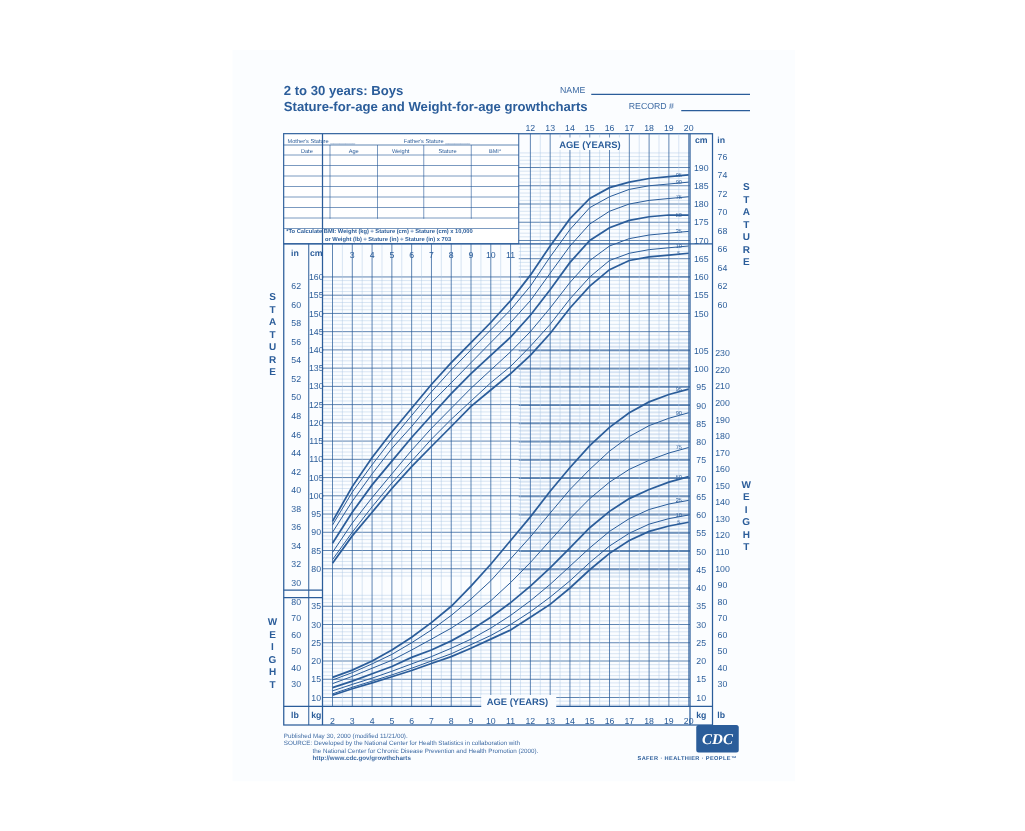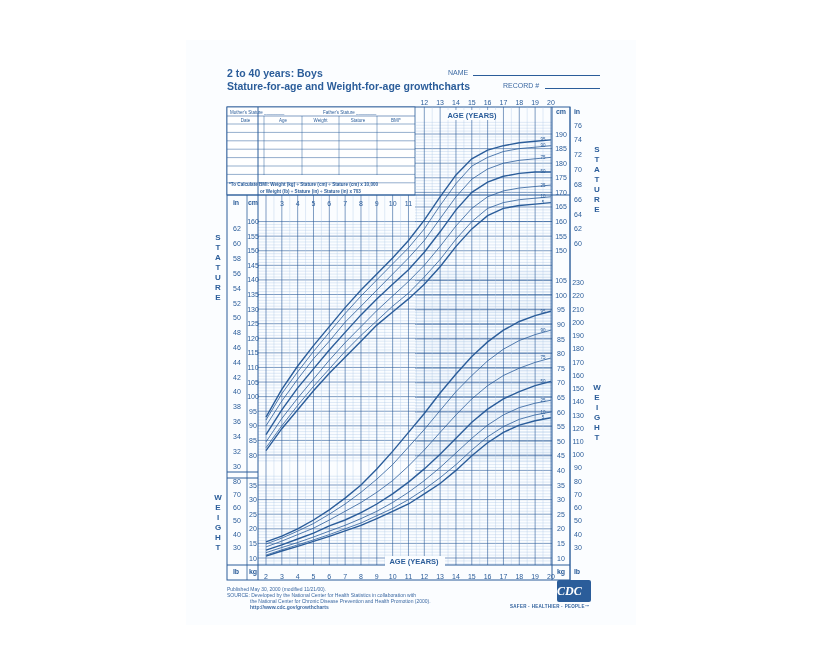--- a/index.html
+++ b/index.html
@@ -8,29 +8,29 @@
   .title1,.title2{position:absolute;left:227px;color:#2b5d9a;font-weight:bold;font-size:10.5px;}
   .title1{top:67px;}
   .title2{top:80px;}
   .namelbl,.reclbl{position:absolute;color:#3d6aa3;font-size:7px;}
   .namelbl{left:448px;top:69px;}
   .reclbl{left:503px;top:82px;}
   .line{position:absolute;border-bottom:1px solid #2b5d9a;height:0;}
   svg{position:absolute;left:0;top:0;}
   .vlabel{position:absolute;color:#2b5d9a;font-weight:bold;font-size:8px;width:10px;text-align:center;line-height:10px;}
   .foot{position:absolute;left:227px;color:#3d6aa3;font-size:5px;line-height:6.5px;}
-  .cdc{position:absolute;left:557px;top:580px;width:34px;height:22px;background:#2b5d9a;border-radius:2px;color:#fff;font-weight:bold;font-style:italic;font-size:12px;line-height:22px;font-family:"Liberation Serif",serif;}
+  .cdc{position:absolute;left:557px;top:580px;width:34px;height:22px;background:#2b5d9a;border-radius:2px;color:#fff;font-weight:bold;font-style:italic;font-size:12px;text-align:center;line-height:22px;font-family:"Liberation Serif",serif;}
   .tagline{position:absolute;left:510px;top:604px;font-size:4.5px;font-weight:bold;color:#2b5d9a;letter-spacing:0.3px;}
 </style>
 </head>
 <body>
 
 <div class="sheet"></div>
 
-<div class="title1">2 to 40 years: Boys</div>
+<div class="title1">2 to 30 years: Boys</div>
 <div class="title2">Stature-for-age and Weight-for-age growthcharts</div>
 <div class="namelbl">NAME</div>
 <div class="line" style="left:473px;top:75px;width:127px;"></div>
 <div class="reclbl">RECORD #</div>
 <div class="line" style="left:545px;top:88px;width:55px;"></div>
 
 <svg id="chart" width="820" height="665">
     <rect x="227" y="107" width="343" height="473" fill="none" stroke="#2b5d9a" stroke-width="1"></rect>
     <rect x="227" y="107" width="188" height="88" fill="#fff" stroke="#2b5d9a" stroke-width="0.8"></rect>
     <text x="230" y="114" font-size="4.5" fill="#2b5d9a" font-family="Liberation Sans, sans-serif">Mother's Stature ________</text>

